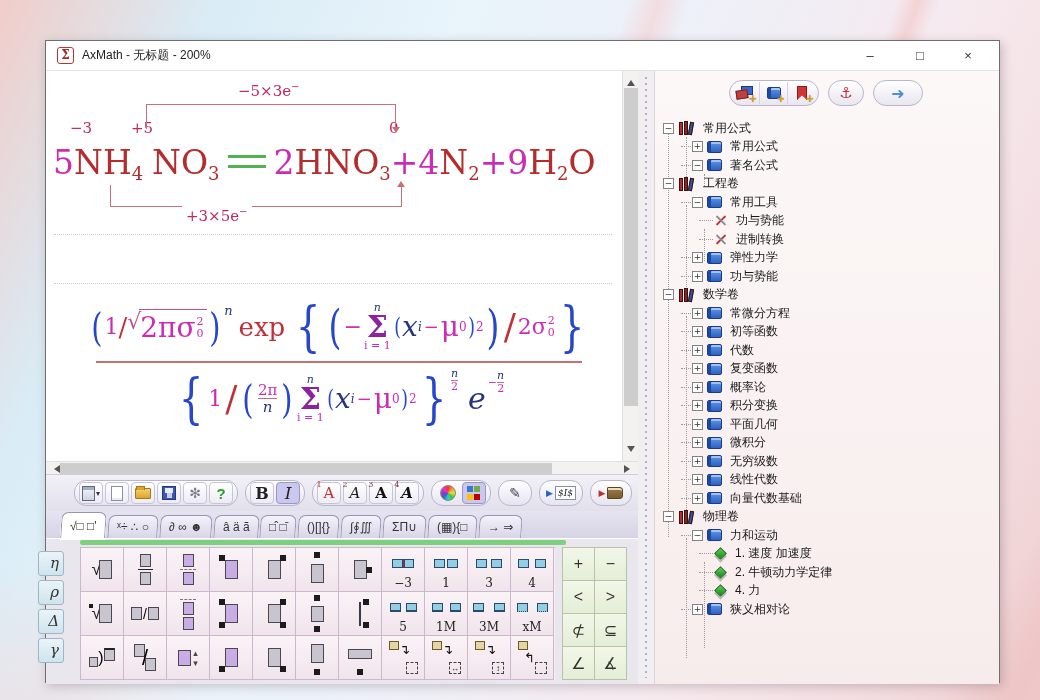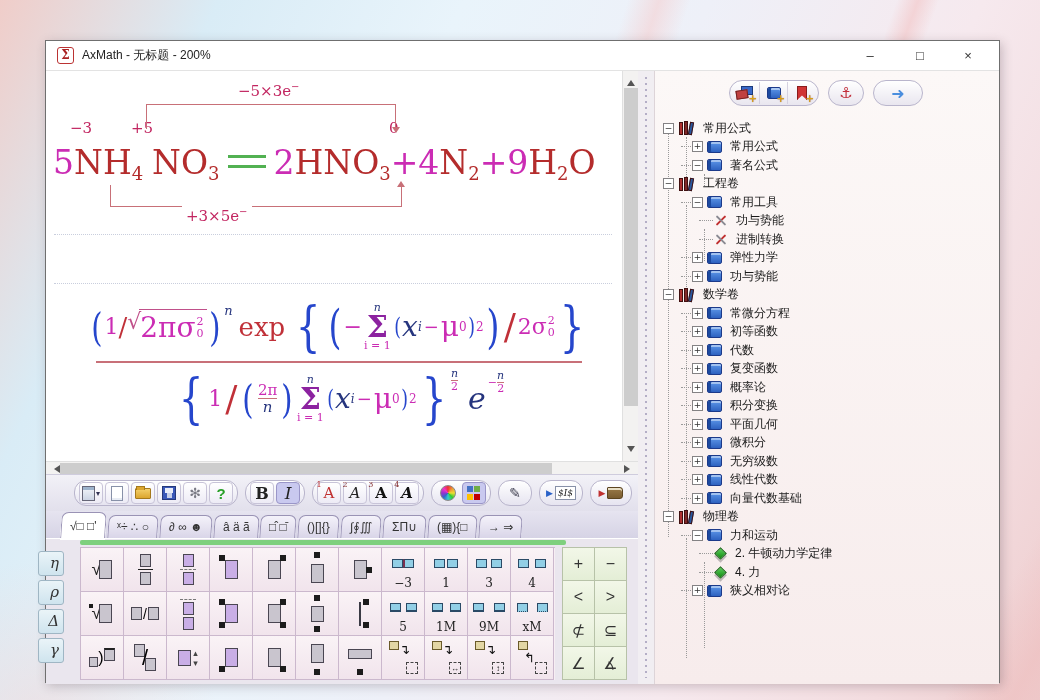--- a/index.html
+++ b/index.html
@@ -540,21 +540,21 @@
         <div class="c">
             <span class="pairtop"><i class="bp" style="margin-right:4px;border-bottom:2px solid #2a4a66"></i><i class="bp" style="border-bottom:2px solid #2a4a66"></i></span>
             <span class="lblu">5</span>
           </div>
         <div class="c">
             <span class="pairtop"><i class="bp" style="margin-right:6px;border-bottom:2px solid #2a4a66"></i><i class="bp" style="border-bottom:2px solid #2a4a66"></i></span>
             <span class="lblu">1M</span>
           </div>
         <div class="c">
             <span class="pairtop"><i class="bp" style="margin-right:9px;border-bottom:2px solid #2a4a66"></i><i class="bp" style="border-bottom:2px solid #2a4a66"></i></span>
-            <span class="lblu">9M</span>
+            <span class="lblu">3M</span>
           </div>
         <div class="c">
             <span class="pairtop"><i class="bp" style="margin-right:8px;border-bottom:1px dotted #2a4a66"></i><i class="bp" style="border-bottom:1px dotted #2a4a66"></i></span>
             <span class="lblu it">xM</span>
           </div>
 
         <div class="c">
             <i class="gb gbs" style="width:9px;height:10px;margin-top:8px"></i>
             <span style="font-size:16px">)</span>
             <i class="gb gbs" style="border-top:2px solid #222;margin-top:-6px"></i>
@@ -809,20 +809,25 @@
         </div>
       <div class="trow d1">
           <span class="stub"></span>
           <span class="exp">−</span>
           <span class="ic-nb"></span>
           <span class="tlabel">力和运动</span>
         </div>
       <div class="trow d2">
           <span class="stub" style="width:14px"></span>
           <span class="ic-dia"></span>
+          <span class="tlabel">1. 速度 加速度</span>
+        </div>
+      <div class="trow d2">
+          <span class="stub" style="width:14px"></span>
+          <span class="ic-dia"></span>
           <span class="tlabel">2. 牛顿动力学定律</span>
         </div>
       <div class="trow d2">
           <span class="stub" style="width:14px"></span>
           <span class="ic-dia"></span>
           <span class="tlabel">4. 力</span>
         </div>
       <div class="trow d1">
           <span class="stub"></span>
           <span class="exp">+</span>

